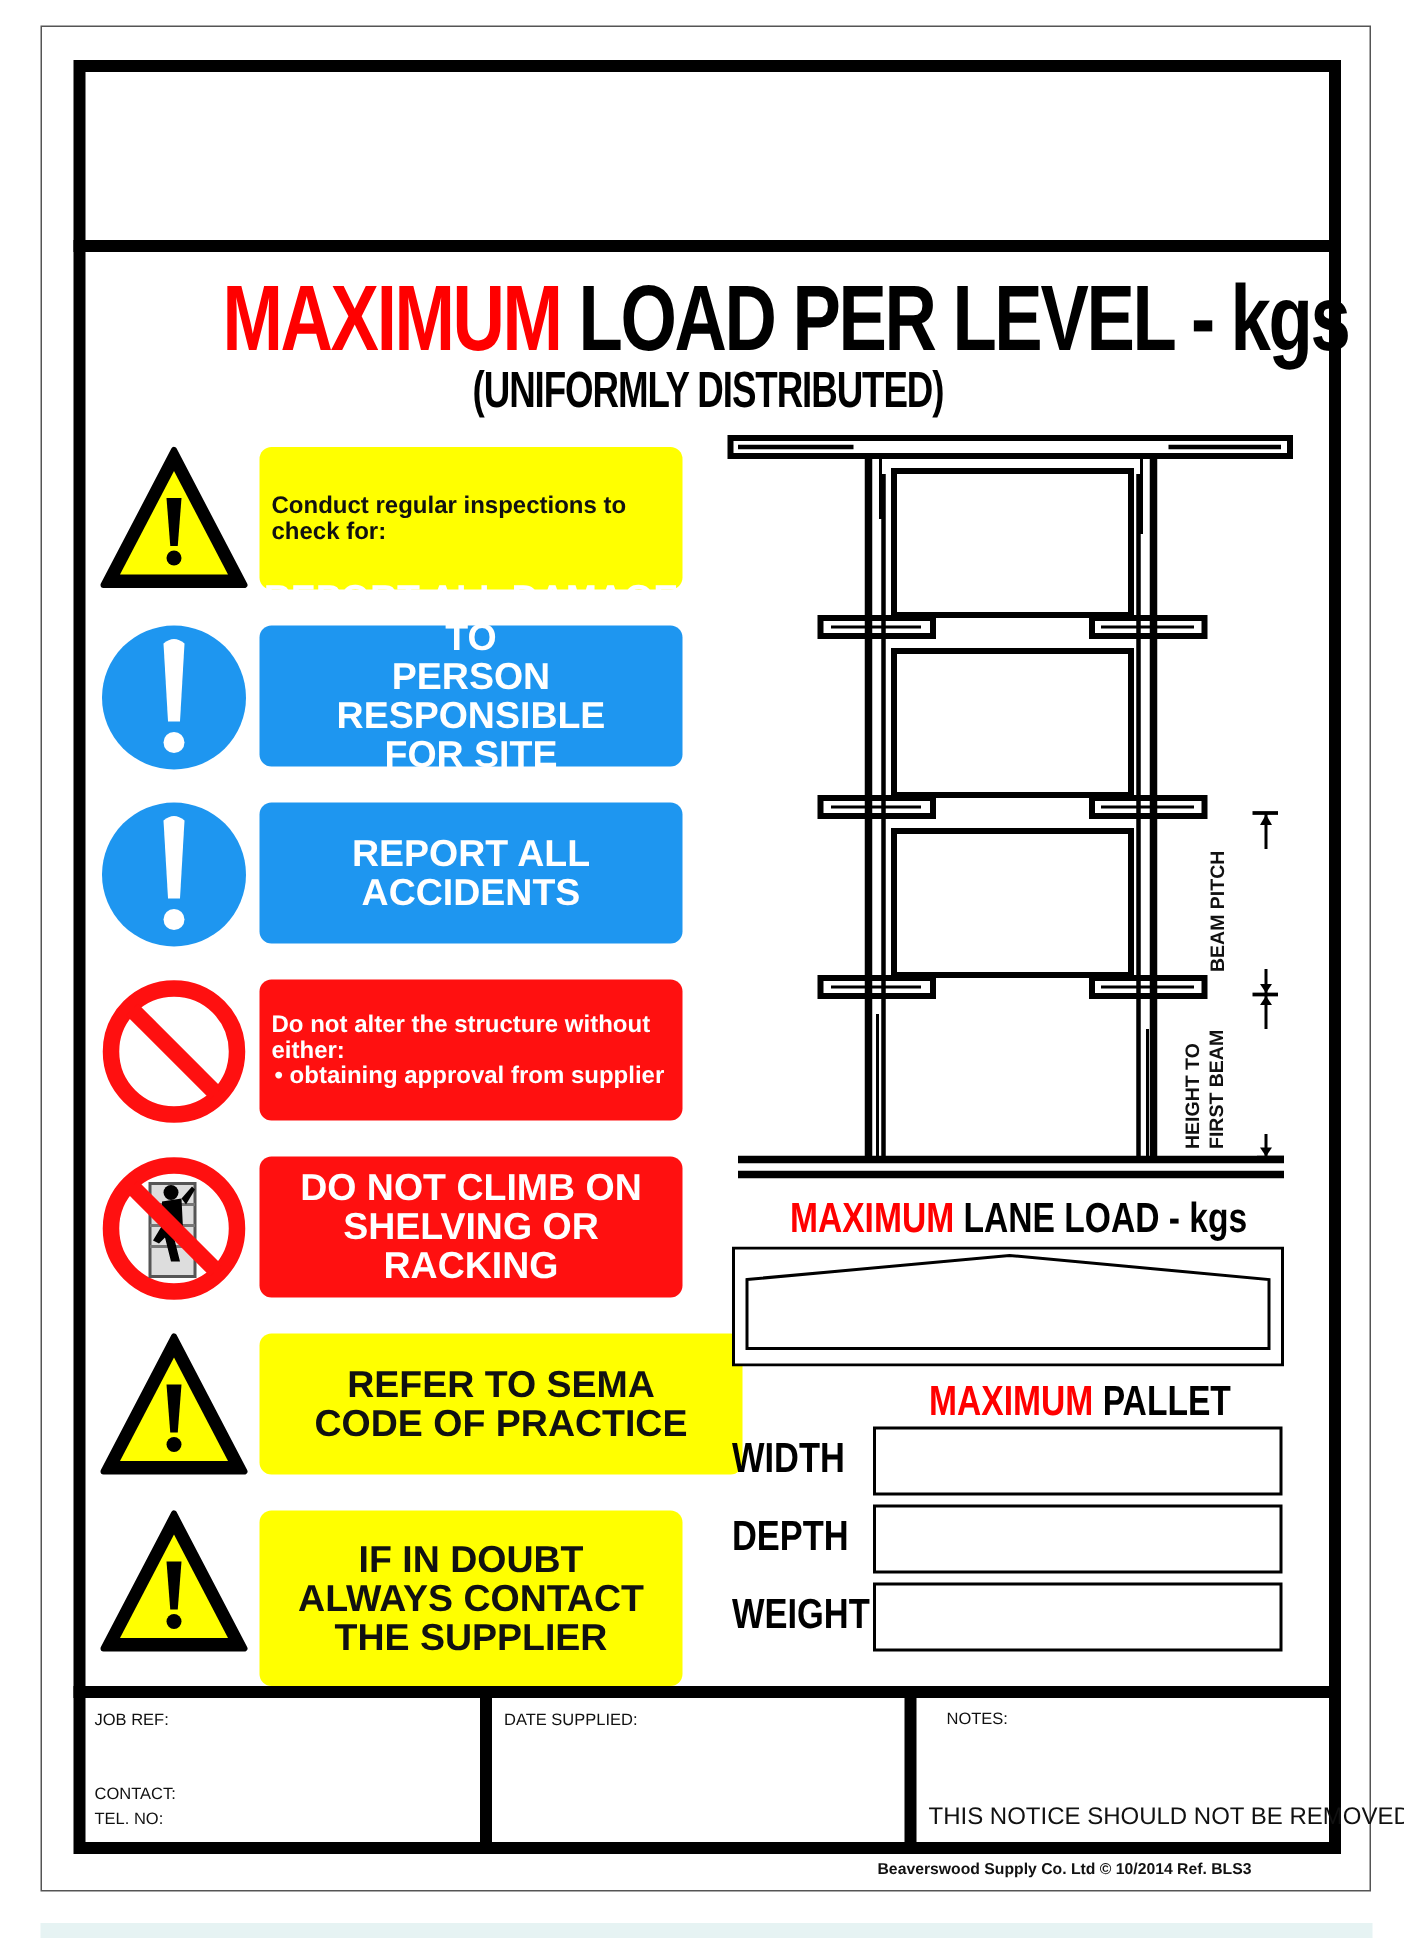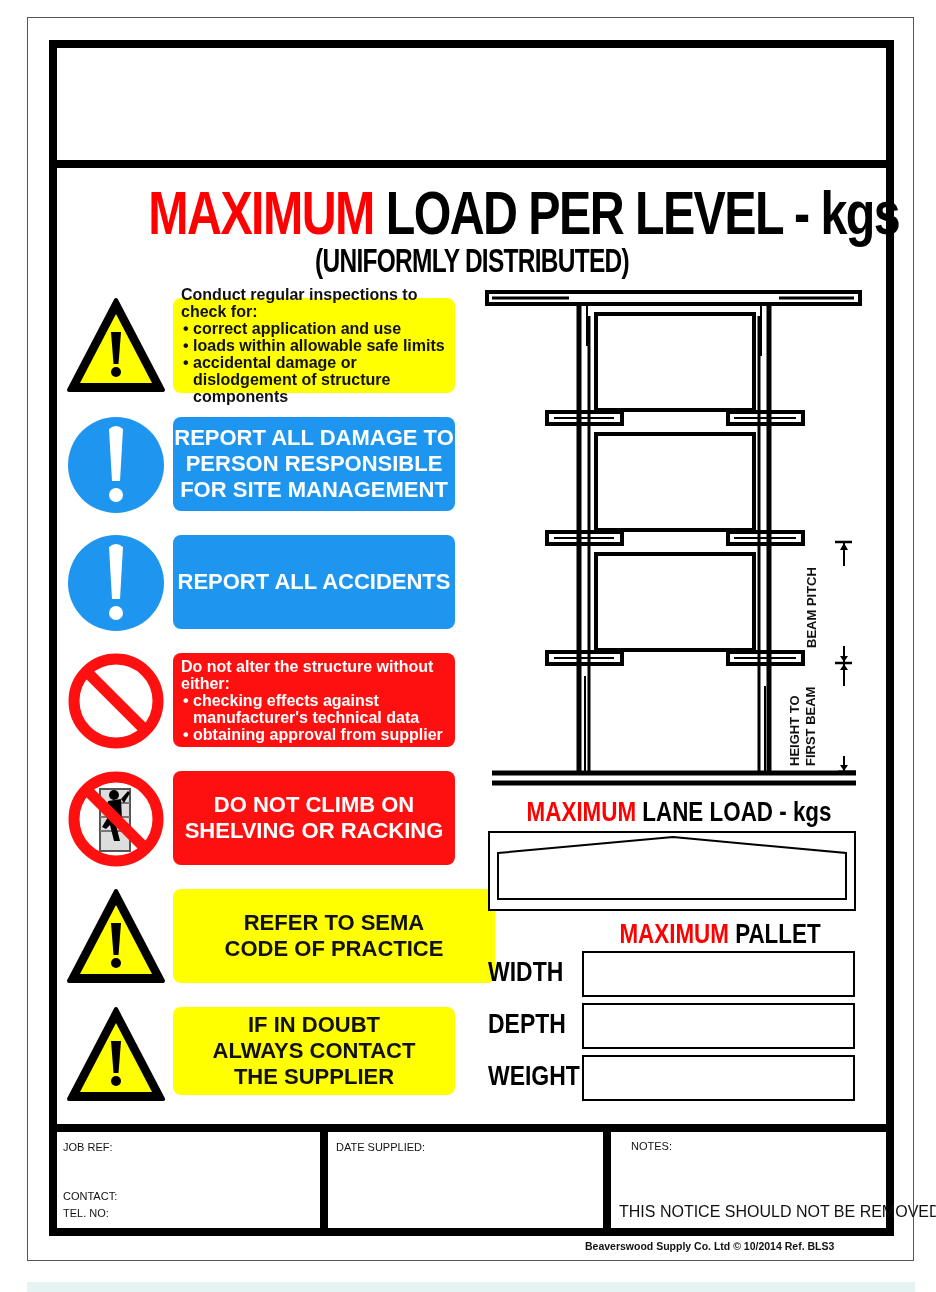--- a/index.html
+++ b/index.html
@@ -9,21 +9,21 @@
   .thick-frame { left:49px; top:40px; width:845px; height:1196px; border:8px solid #000; box-sizing:border-box; }
   .hbar { background:#000; }
   .vbar { background:#000; }
   .title { left:57px; top:178px; width:830px; text-align:center; font-weight:bold; font-size:62px; line-height:70px; letter-spacing:-2px; transform:scaleX(0.78); transform-origin:center; white-space:nowrap; }
   .title .red { color:#ff0000; }
   .subtitle { left:57px; top:240px; width:830px; text-align:center; font-weight:bold; font-size:34px; line-height:40px; transform:scaleX(0.72); transform-origin:center; letter-spacing:-1px; white-space:nowrap; }
   .panel { border-radius:8px; display:flex; align-items:center; justify-content:center; text-align:center; font-weight:bold; box-sizing:border-box; }
   .panel.yellow { background:#ffff00; color:#111; }
   .panel.blue { background:#1e96f0; color:#fff; }
   .panel.red { background:#ff1010; color:#fff; }
-  .panel.big { font-size:22px; line-height:26px; }
+  .panel.big { font-size:25px; line-height:26px; }
   .panel.small { font-size:16px; line-height:17px; justify-content:flex-start; text-align:left; padding-left:8px; }
   .panel.small ul { margin:0; padding:0; list-style:none; }
   .panel.small li { padding-left:12px; text-indent:-10px; }
   .icon { width:100px; height:100px; }
   .section-h { font-weight:bold; font-size:28px; line-height:32px; transform:scaleX(0.8); transform-origin:center; white-space:nowrap; text-align:center; }
   .section-h .red { color:#ff0000; }
   .label-big { font-weight:bold; font-size:28px; transform:scaleX(0.82); transform-origin:left center; white-space:nowrap; }
   .field-box { border:2px solid #000; box-sizing:border-box; background:#fff; }
   .foot-label { font-weight:normal; font-size:11px; line-height:15px; color:#111; white-space:nowrap; }
   .copyright { font-weight:bold; font-size:10.5px; color:#111; white-space:nowrap; }
@@ -46,25 +46,20 @@
 
 <svg class="abs icon" style="left:66px;top:296px;" viewBox="0 0 100 100">
   <polygon points="50,4 97,94 3,94" fill="#000" stroke="#000" stroke-width="4" stroke-linejoin="round"></polygon>
   <polygon points="50,18 86,87 14,87" fill="#ffff00"></polygon>
   <path d="M45,36 L55,36 L52.5,68 L47.5,68 Z" fill="#000"></path>
   <circle cx="50" cy="76" r="5" fill="#000"></circle>
 </svg>
 <div class="abs panel yellow small" style="left:173px;top:298px;width:282px;height:95px;">
   <div>
     <div>Conduct regular inspections to check for:</div>
-    <ul>
-      <li>• <span>correct application and use</span></li>
-      <li>• <span>loads within allowable safe limits</span></li>
-      <li>• <span>accidental damage or dislodgement of structure components</span></li>
-    </ul>
   </div>
 </div>
 
 <svg class="abs icon" style="left:66px;top:415px;" viewBox="0 0 100 100">
   <circle cx="50" cy="50" r="48" fill="#1e96f0"></circle>
   <path d="M43,14 Q50,8 57,14 L54,66 L46,66 Z" fill="#fff"></path>
   <circle cx="50" cy="80" r="7" fill="#fff"></circle>
 </svg>
 <div class="abs panel blue big" style="left:173px;top:417px;width:282px;height:94px;">
   <div>
@@ -84,21 +79,20 @@
 </div>
 
 <svg class="abs icon" style="left:66px;top:651px;" viewBox="0 0 100 100">
   <circle cx="50" cy="50" r="42" fill="#fff" stroke="#ff1010" stroke-width="11"></circle>
   <line x1="22" y1="22" x2="78" y2="78" stroke="#ff1010" stroke-width="11"></line>
 </svg>
 <div class="abs panel red small" style="left:173px;top:653px;width:282px;height:94px;">
   <div>
     <div>Do not alter the structure without either:</div>
     <ul>
-      <li>• <span>checking effects against manufacturer's technical data</span></li>
       <li>• <span>obtaining approval from supplier</span></li>
     </ul>
   </div>
 </div>
 
 <svg class="abs icon" style="left:66px;top:769px;" viewBox="0 0 100 100">
   <circle cx="50" cy="50" r="42" fill="#fff" stroke="#ff1010" stroke-width="11"></circle>
   <rect x="34" y="20" width="30" height="62" fill="#ddd" stroke="#555" stroke-width="2"></rect>
   <line x1="34" y1="34" x2="64" y2="34" stroke="#777" stroke-width="2"></line>
   <line x1="34" y1="48" x2="64" y2="48" stroke="#777" stroke-width="2"></line>
@@ -127,21 +121,21 @@
     <div>CODE OF PRACTICE</div>
   </div>
 </div>
 
 <svg class="abs icon" style="left:66px;top:1005px;" viewBox="0 0 100 100">
   <polygon points="50,4 97,94 3,94" fill="#000" stroke="#000" stroke-width="4" stroke-linejoin="round"></polygon>
   <polygon points="50,18 86,87 14,87" fill="#ffff00"></polygon>
   <path d="M45,36 L55,36 L52.5,68 L47.5,68 Z" fill="#000"></path>
   <circle cx="50" cy="76" r="5" fill="#000"></circle>
 </svg>
-<div class="abs panel yellow big" style="left:173px;top:1007px;width:282px;height:88px;">
+<div class="abs panel yellow big" style="left:173px;top:1007px;width:282px;height:117px;">
   <div>
     <div>IF IN DOUBT</div>
     <div>ALWAYS CONTACT</div>
     <div>THE SUPPLIER</div>
   </div>
 </div>
 
 <svg class="abs" style="left:484px;top:286px;width:380px;height:510px;" viewBox="0 0 380 510">
   <g fill="none" stroke="#000">
 

